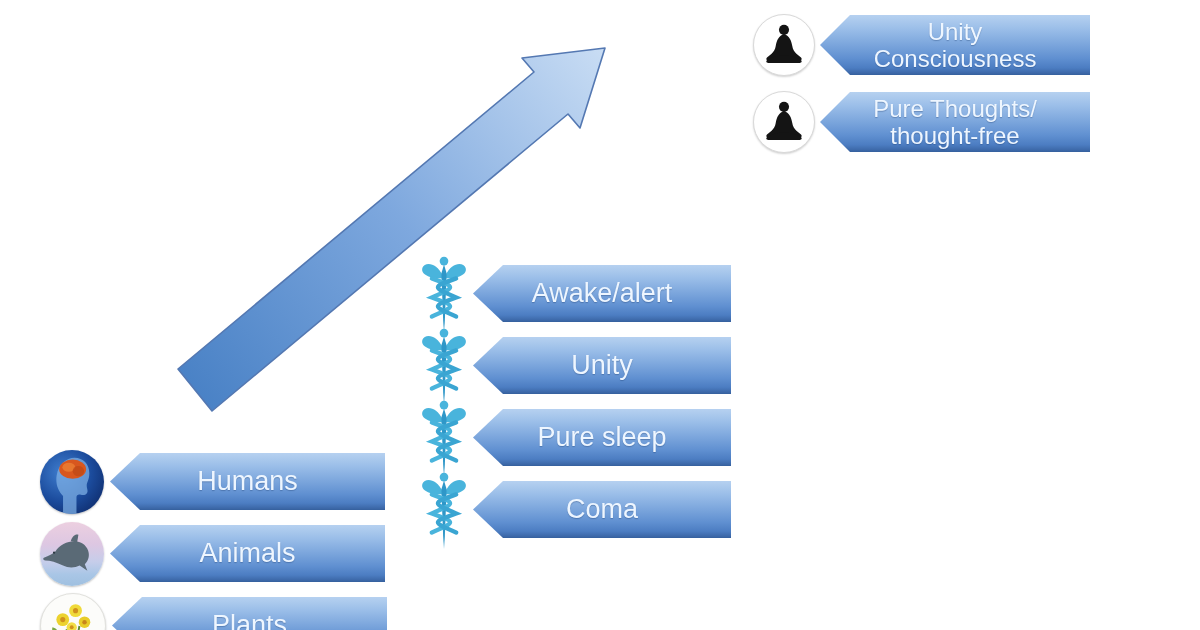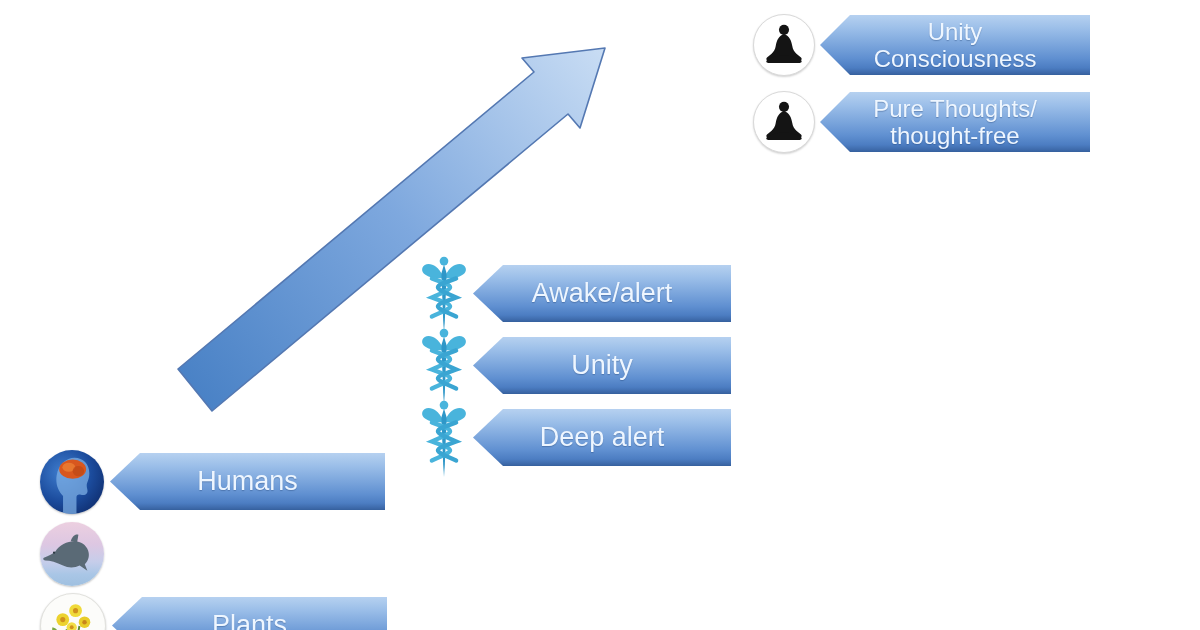--- a/index.html
+++ b/index.html
@@ -159,24 +159,39 @@
         <svg viewBox="0 0 60 96">
           <circle cx="30" cy="10" r="5" fill="#49b4dc"></circle>
           <path d="M28,26 C22,12 8,10 5,18 C3,26 14,30 28,30 Z" fill="#49b4dc"></path>
           <path d="M32,26 C38,12 52,10 55,18 C57,26 46,30 32,30 Z" fill="#49b4dc"></path>
           <path d="M30,14 L33,24 L31,78 L30,93 L29,78 L27,24 Z" fill="#2f97c8"></path>
           <path d="M16,30 C44,40 44,40 16,52 C44,62 44,62 16,74" fill="none" stroke="#49b4dc" stroke-width="5" stroke-linecap="round"></path>
           <path d="M44,30 C16,40 16,40 44,52 C16,62 16,62 44,74" fill="none" stroke="#3aa5d2" stroke-width="5" stroke-linecap="round"></path>
         </svg>
       </div>
       <div class="banner">
-        <span class="banner-label">Deep alert</span>
-      </div>
-    </div>
-
+        <span class="banner-label">Pure sleep</span>
+      </div>
+    </div>
+
+    <div class="row">
+      <div class="caduceus-box">
+        <svg viewBox="0 0 60 96">
+          <circle cx="30" cy="10" r="5" fill="#49b4dc"></circle>
+          <path d="M28,26 C22,12 8,10 5,18 C3,26 14,30 28,30 Z" fill="#49b4dc"></path>
+          <path d="M32,26 C38,12 52,10 55,18 C57,26 46,30 32,30 Z" fill="#49b4dc"></path>
+          <path d="M30,14 L33,24 L31,78 L30,93 L29,78 L27,24 Z" fill="#2f97c8"></path>
+          <path d="M16,30 C44,40 44,40 16,52 C44,62 44,62 16,74" fill="none" stroke="#49b4dc" stroke-width="5" stroke-linecap="round"></path>
+          <path d="M44,30 C16,40 16,40 44,52 C16,62 16,62 44,74" fill="none" stroke="#3aa5d2" stroke-width="5" stroke-linecap="round"></path>
+        </svg>
+      </div>
+      <div class="banner">
+        <span class="banner-label">Coma</span>
+      </div>
+    </div>
   </div>
 
   <div class="group" id="group-beings">
 
     <div class="row">
       <div class="photo-circle photo-humans">
         <svg viewBox="0 0 100 100">
           <path d="M36,100 L36,72 C28,64 24,52 26,40 C29,22 41,12 54,12 C68,12 78,23 77,38 C77,46 73,51 73,56 C73,60 75,63 74,66 C73,70 68,71 64,70 C60,69 57,70 57,74 L57,100 Z" fill="#7fb2e6" opacity="0.72"></path>
           <ellipse cx="51" cy="30" rx="21" ry="15" fill="#d8571e"></ellipse>
           <ellipse cx="45" cy="27" rx="10" ry="7" fill="#e8772f"></ellipse>
@@ -188,20 +203,23 @@
       </div>
     </div>
 
     <div class="row">
       <div class="photo-circle photo-animals">
         <svg viewBox="0 0 100 100">
           <path d="M6,56 C14,52 20,50 24,46 C30,36 42,30 54,30 C64,30 72,36 75,44 C78,52 76,60 70,66 L74,76 L62,68 C54,72 44,72 36,68 C26,63 16,60 8,60 C5,60 4,57 6,56 Z" fill="#5a6a76"></path>
           <path d="M48,30 C50,22 56,18 60,20 L58,32 Z" fill="#5a6a76"></path>
           <circle cx="22" cy="48" r="1.8" fill="#2e3a44"></circle>
         </svg>
+      </div>
+      <div class="banner">
+        <span class="banner-label">Animals</span>
       </div>
     </div>
 
     <div class="row">
       <div class="photo-circle photo-plants">
         <svg viewBox="0 0 100 100">
           <path d="M38,78 L34,98 L66,98 L62,78 Z" fill="#eef2f4" stroke="#ccd4da" stroke-width="1.5"></path>
           <path d="M40,55 C42,70 46,82 50,90" fill="none" stroke="#6a9a3a" stroke-width="3"></path>
           <path d="M60,50 C57,68 53,80 50,90" fill="none" stroke="#5d8c33" stroke-width="3"></path>
           <path d="M30,60 C36,74 44,84 50,90" fill="none" stroke="#76a844" stroke-width="3"></path>

